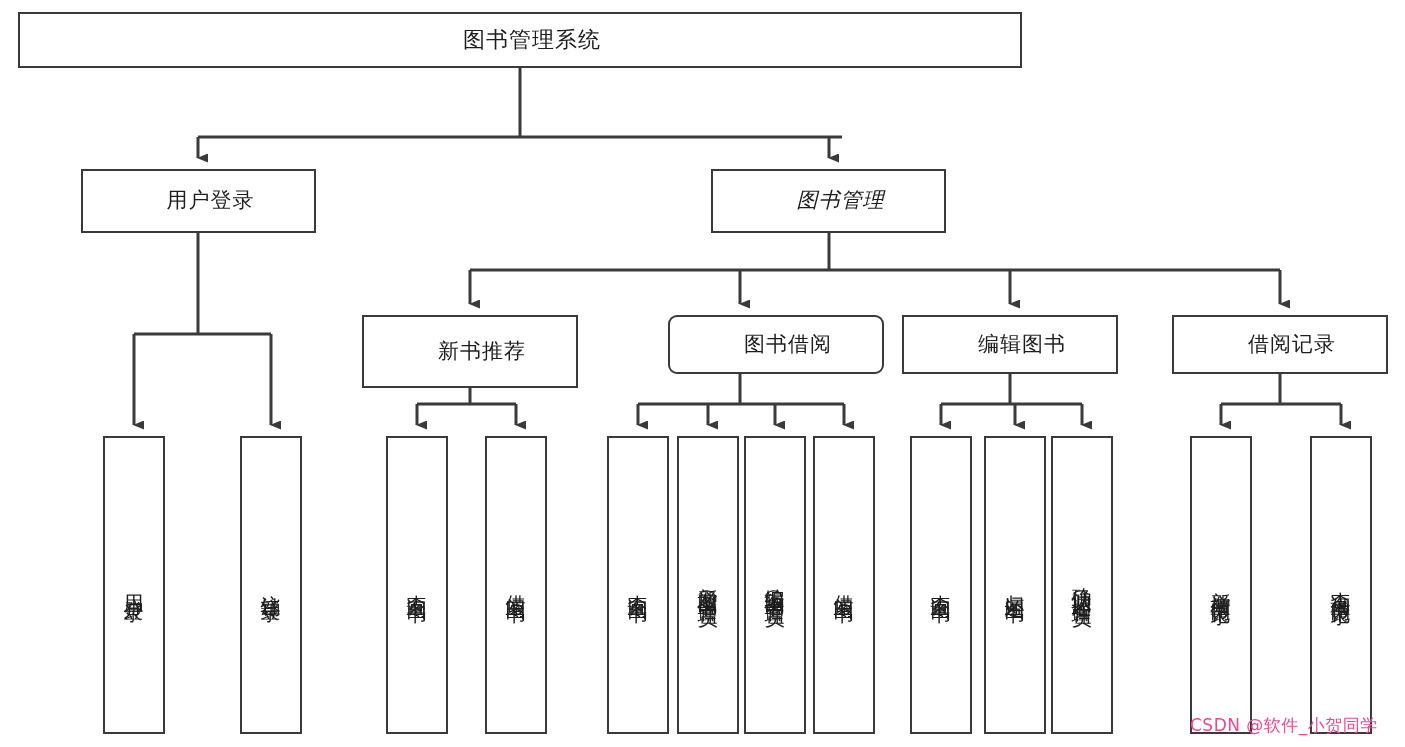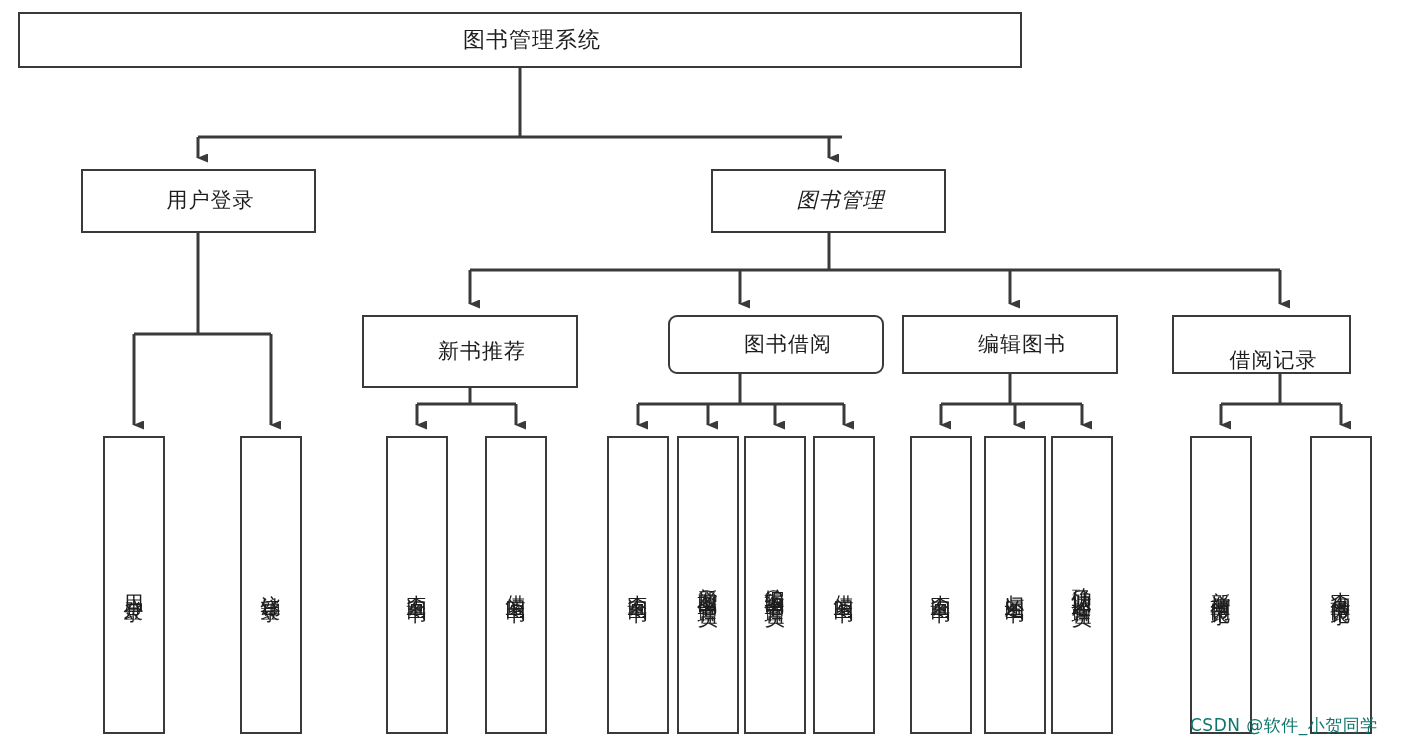--- a/index.html
+++ b/index.html
@@ -59,21 +59,21 @@
   }
   .leaf-text {
     writing-mode: vertical-rl;
     text-orientation: upright;
     letter-spacing: 3px;
     display: block;
   }
   .watermark {
     position: absolute;
     font-size: 17px;
-    color: #0f766e;
+    color: #ec4899;
     white-space: nowrap;
     letter-spacing: 0.5px;
   }
 </style>
 </head>
 <body>
 
 <div id="canvas">
 
   <svg id="connectors" viewBox="0 0 1405 747" xmlns="http://www.w3.org/2000/svg">
@@ -139,21 +139,21 @@
 
   <div class="node node-h" style="left: 362px; top: 315px; width: 216px; height: 73px;">
     <span>新书推荐</span>
   </div>
   <div class="node node-h" style="left: 668px; top: 315px; width: 216px; height: 59px; border-radius: 9px;">
     <span>图书借阅</span>
   </div>
   <div class="node node-h" style="left: 902px; top: 315px; width: 216px; height: 59px;">
     <span>编辑图书</span>
   </div>
-  <div class="node node-h" style="left: 1172px; top: 315px; width: 179px; height: 59px; align-items: flex-end;">
+  <div class="node node-h" style="left: 1172px; top: 315px; width: 216px; height: 59px;">
     <span>借阅记录</span>
   </div>
 
   <div class="node node-leaf" style="left: 103px; top: 436px; width: 62px; height: 298px;">
     <span class="leaf-text">用户登录</span>
   </div>
   <div class="node node-leaf" style="left: 240px; top: 436px; width: 62px; height: 298px;">
     <span class="leaf-text">注销登录</span>
   </div>
   <div class="node node-leaf" style="left: 386px; top: 436px; width: 62px; height: 298px;">

